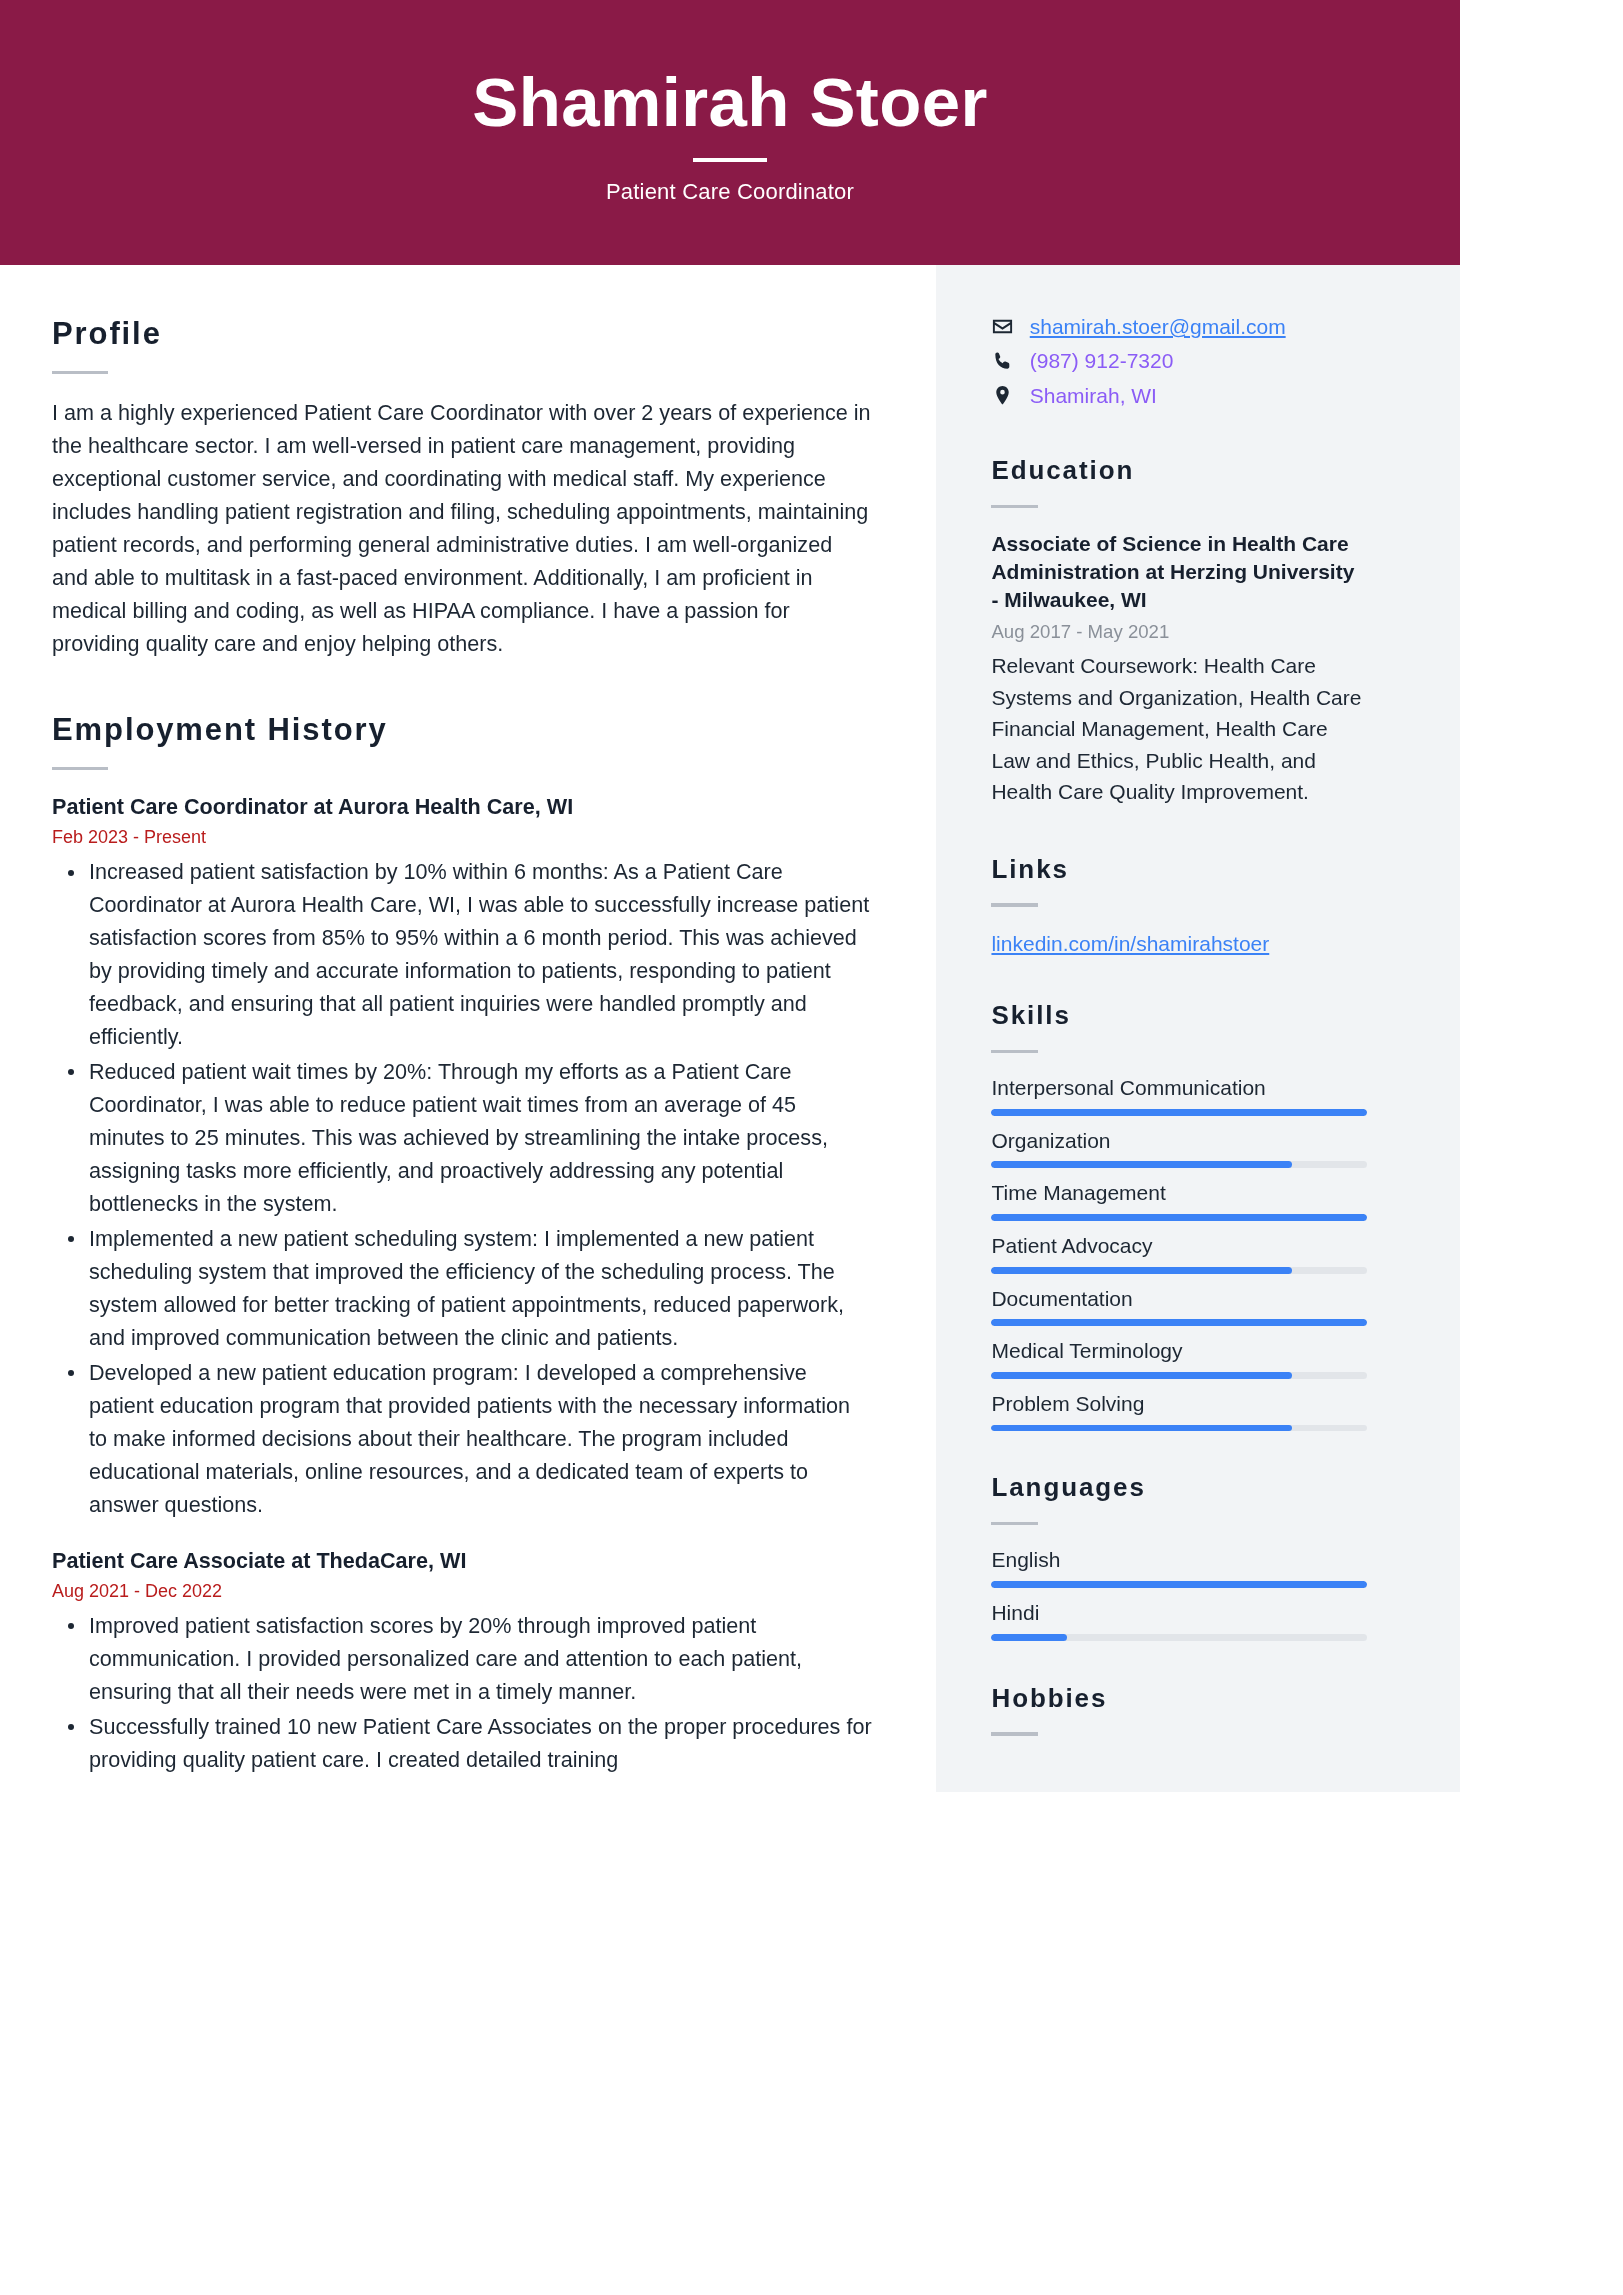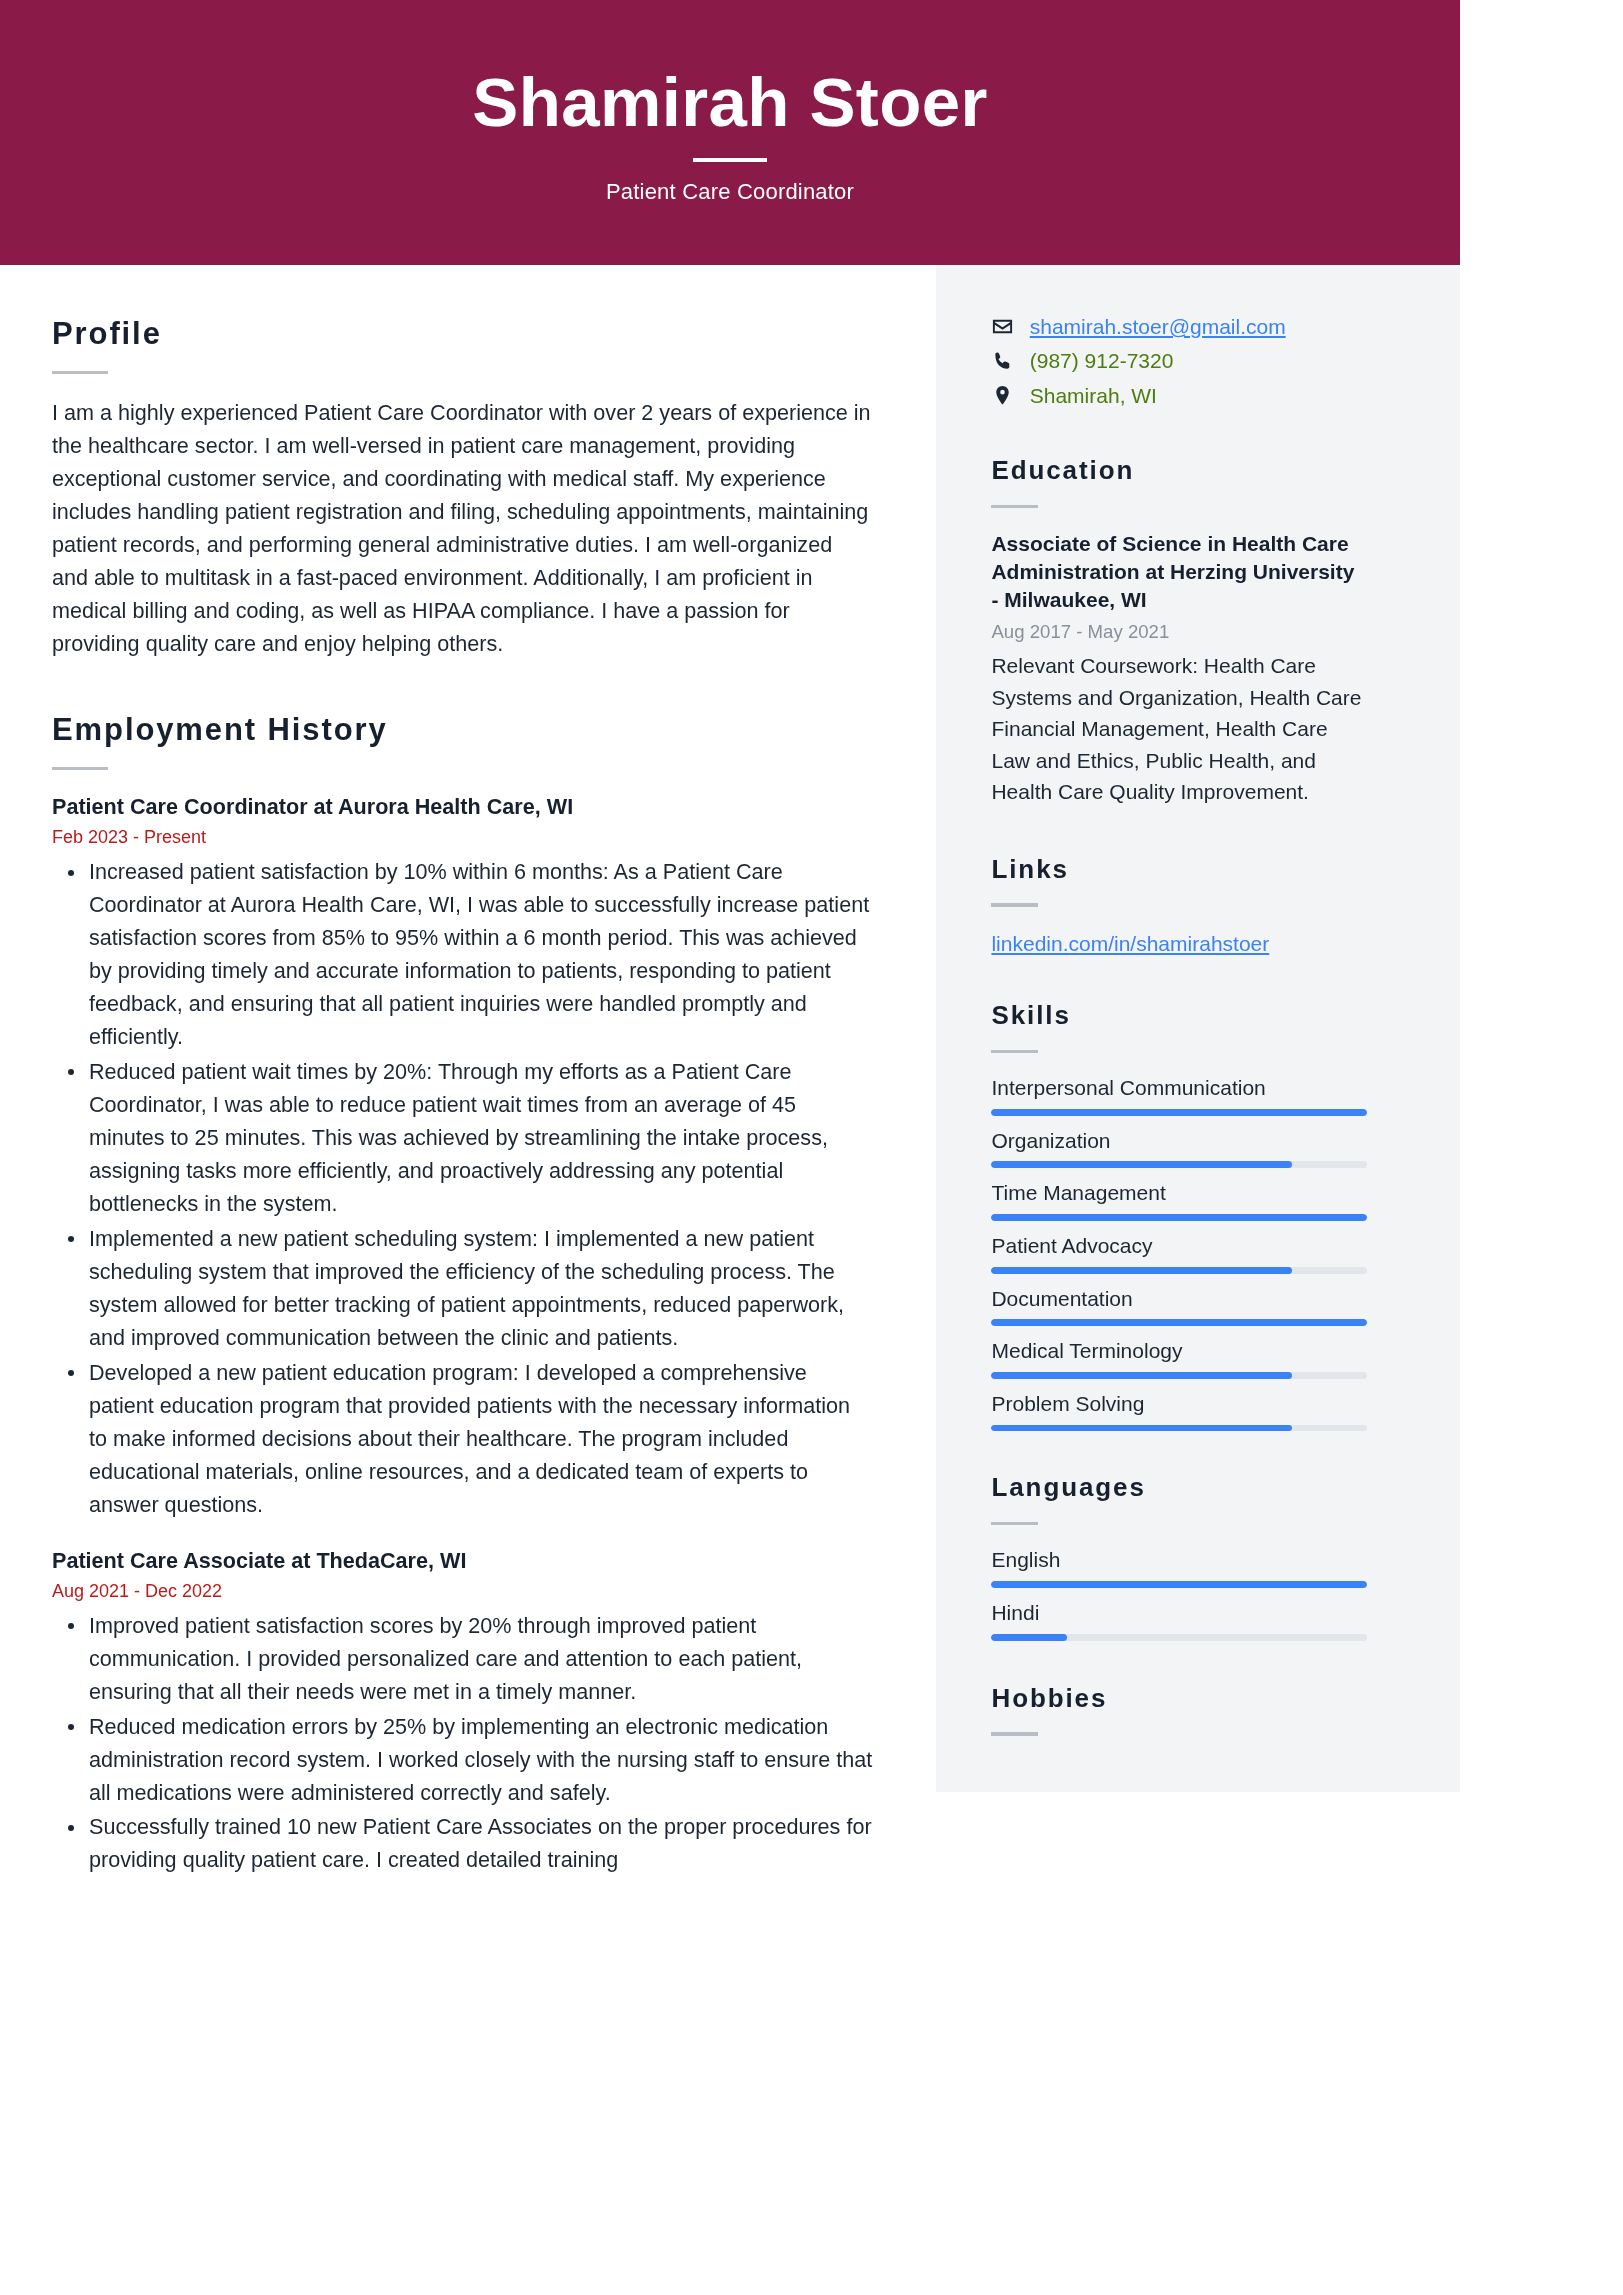--- a/index.html
+++ b/index.html
@@ -138,21 +138,21 @@
     width: 29px;
     min-width: 29px;
     display: flex;
     align-items: center;
     justify-content: flex-start;
     margin-right: 9.3px;
   }
   .contact-icon svg { fill: #1d2733; }
   .contact-text {
     font-size: 21px;
-    color: #4d7c0f;
+    color: #8b5cf6;
     line-height: 1.2;
   }
   a.contact-text, a.side-link {
     color: #3b82f6;
     text-decoration: underline;
   }
 
   
   .edu-block { margin-bottom: 46px; }
   .edu-degree {
@@ -234,21 +234,20 @@
                 <li>Reduced patient wait times by 20%: Through my efforts as a Patient Care Coordinator, I was able to reduce patient wait times from an average of 45 minutes to 25 minutes. This was achieved by streamlining the intake process, assigning tasks more efficiently, and proactively addressing any potential bottlenecks in the system.</li>
                 <li>Implemented a new patient scheduling system: I implemented a new patient scheduling system that improved the efficiency of the scheduling process. The system allowed for better tracking of patient appointments, reduced paperwork, and improved communication between the clinic and patients.</li>
                 <li>Developed a new patient education program: I developed a comprehensive patient education program that provided patients with the necessary information to make informed decisions about their healthcare. The program included educational materials, online resources, and a dedicated team of experts to answer questions.</li>
               </ul>
             </div>
             <div class="job">
               <div class="job-heading">Patient Care Associate at ThedaCare, WI</div>
               <div class="job-dates">Aug 2021 - Dec 2022</div>
               <ul class="job-bullets">
                 <li>Improved patient satisfaction scores by 20% through improved patient communication. I provided personalized care and attention to each patient, ensuring that all their needs were met in a timely manner.</li>
-                <li>Reduced medication errors by 25% by implementing an electronic medication administration record system. I worked closely with the nursing staff to ensure that all medications were administered correctly and safely.</li>
                 <li>Successfully trained 10 new Patient Care Associates on the proper procedures for providing quality patient care. I created detailed training</li>
               </ul>
             </div>
           </div>
       </div>
 
     </div>
 
     <div class="side-col">
 

